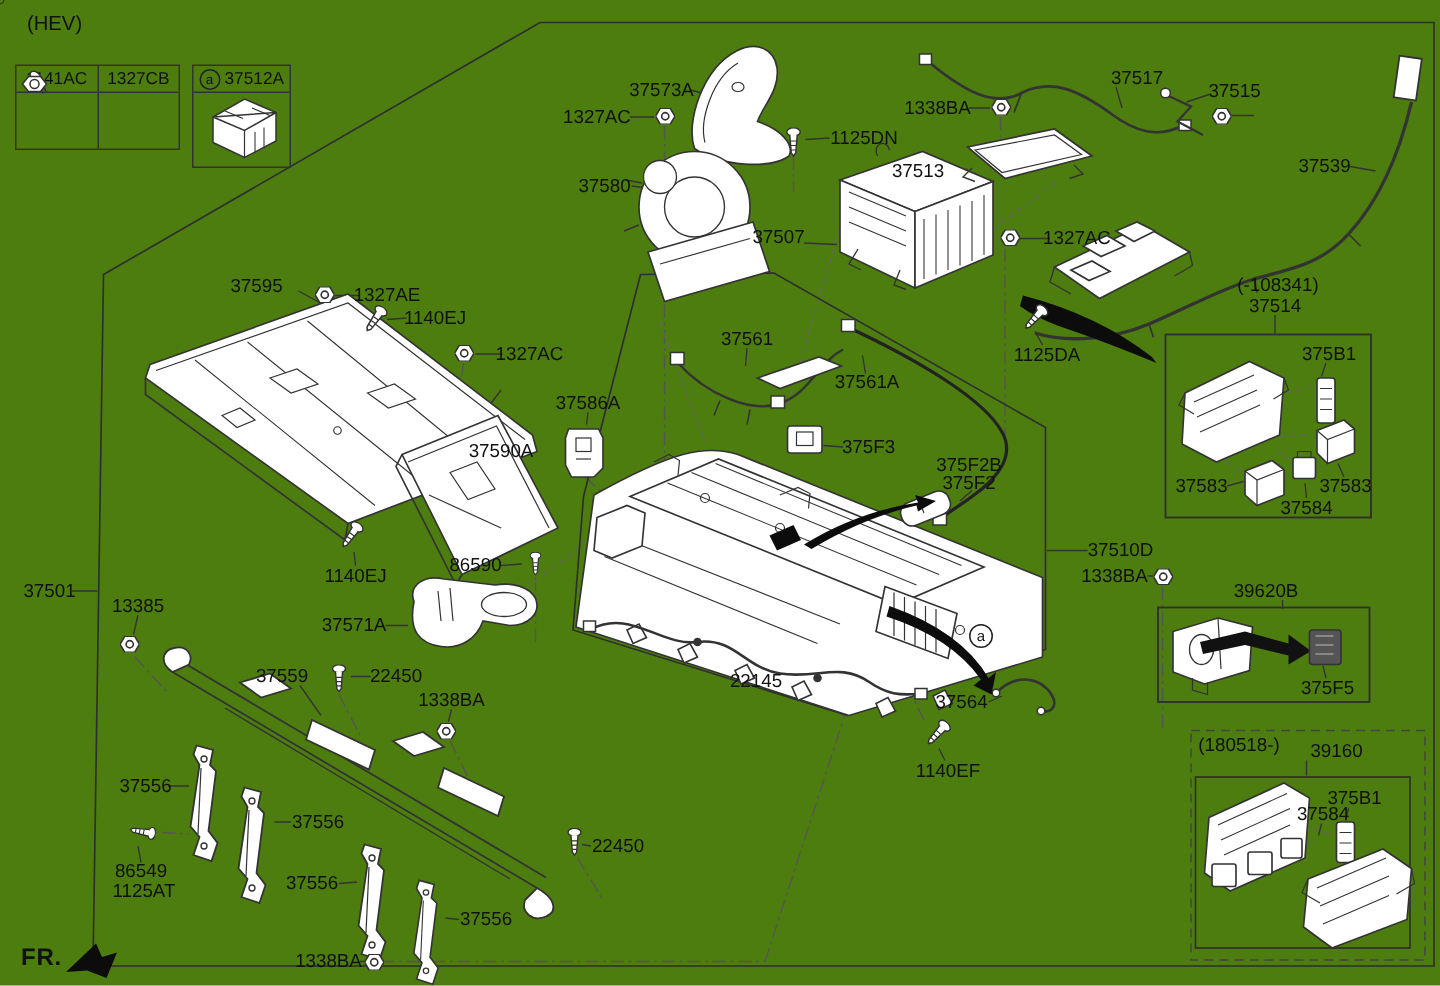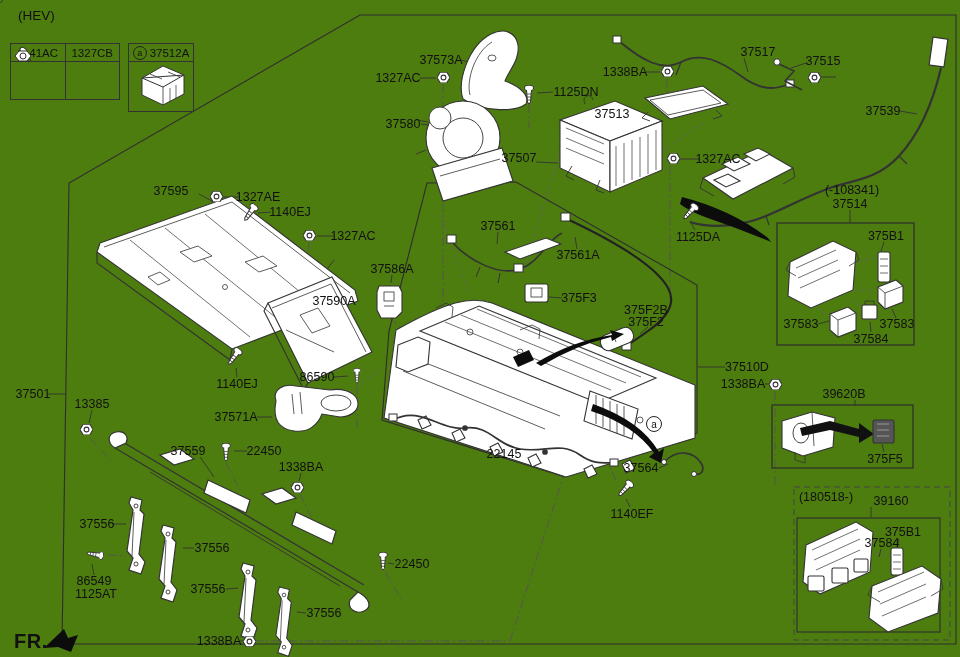--- a/index.html
+++ b/index.html
@@ -6,21 +6,21 @@
   .stage{position:relative;width:960px;height:657px;background:#4d7c0f;overflow:hidden;
          font-family:"Liberation Sans",sans-serif;color:#111;}
   .stage svg{position:absolute;left:0;top:0;}
   .part-label{position:absolute;transform:translate(-50%,-50%);font-size:12.5px;
               color:#111;white-space:nowrap;background:transparent;line-height:1;}
   .marker-circ{position:absolute;transform:translate(-50%,-50%);width:14px;height:14px;
                border:1.2px solid #222;border-radius:50%;font-size:10px;display:flex;
                align-items:center;justify-content:center;background:#fff;}
   .hev-label{position:absolute;left:18px;top:8px;font-size:13.5px;}
   .fr-wrap{position:absolute;left:14px;top:630px;}
-  .fr-label{font-size:20px;font-weight:bold;letter-spacing:.5px;}
+  .fr-label{font-size:16px;font-weight:bold;letter-spacing:.5px;}
   .legend-table{position:absolute;left:10px;top:43px;width:108px;height:55px;
                 border:1.2px solid #333;display:flex;}
   .legend-cell{flex:1;display:flex;flex-direction:column;}
   .legend-cell + .legend-cell{border-left:1.2px solid #333;}
   .legend-head{height:17px;border-bottom:1.2px solid #333;font-size:11.5px;
                display:flex;align-items:center;justify-content:center;}
   .legend-body{flex:1;display:flex;align-items:center;justify-content:center;}
   .legend-box{position:absolute;left:128px;top:43px;width:64px;height:67px;
               border:1.2px solid #333;display:flex;flex-direction:column;}
   .legend-box .legend-head{gap:3px;}

